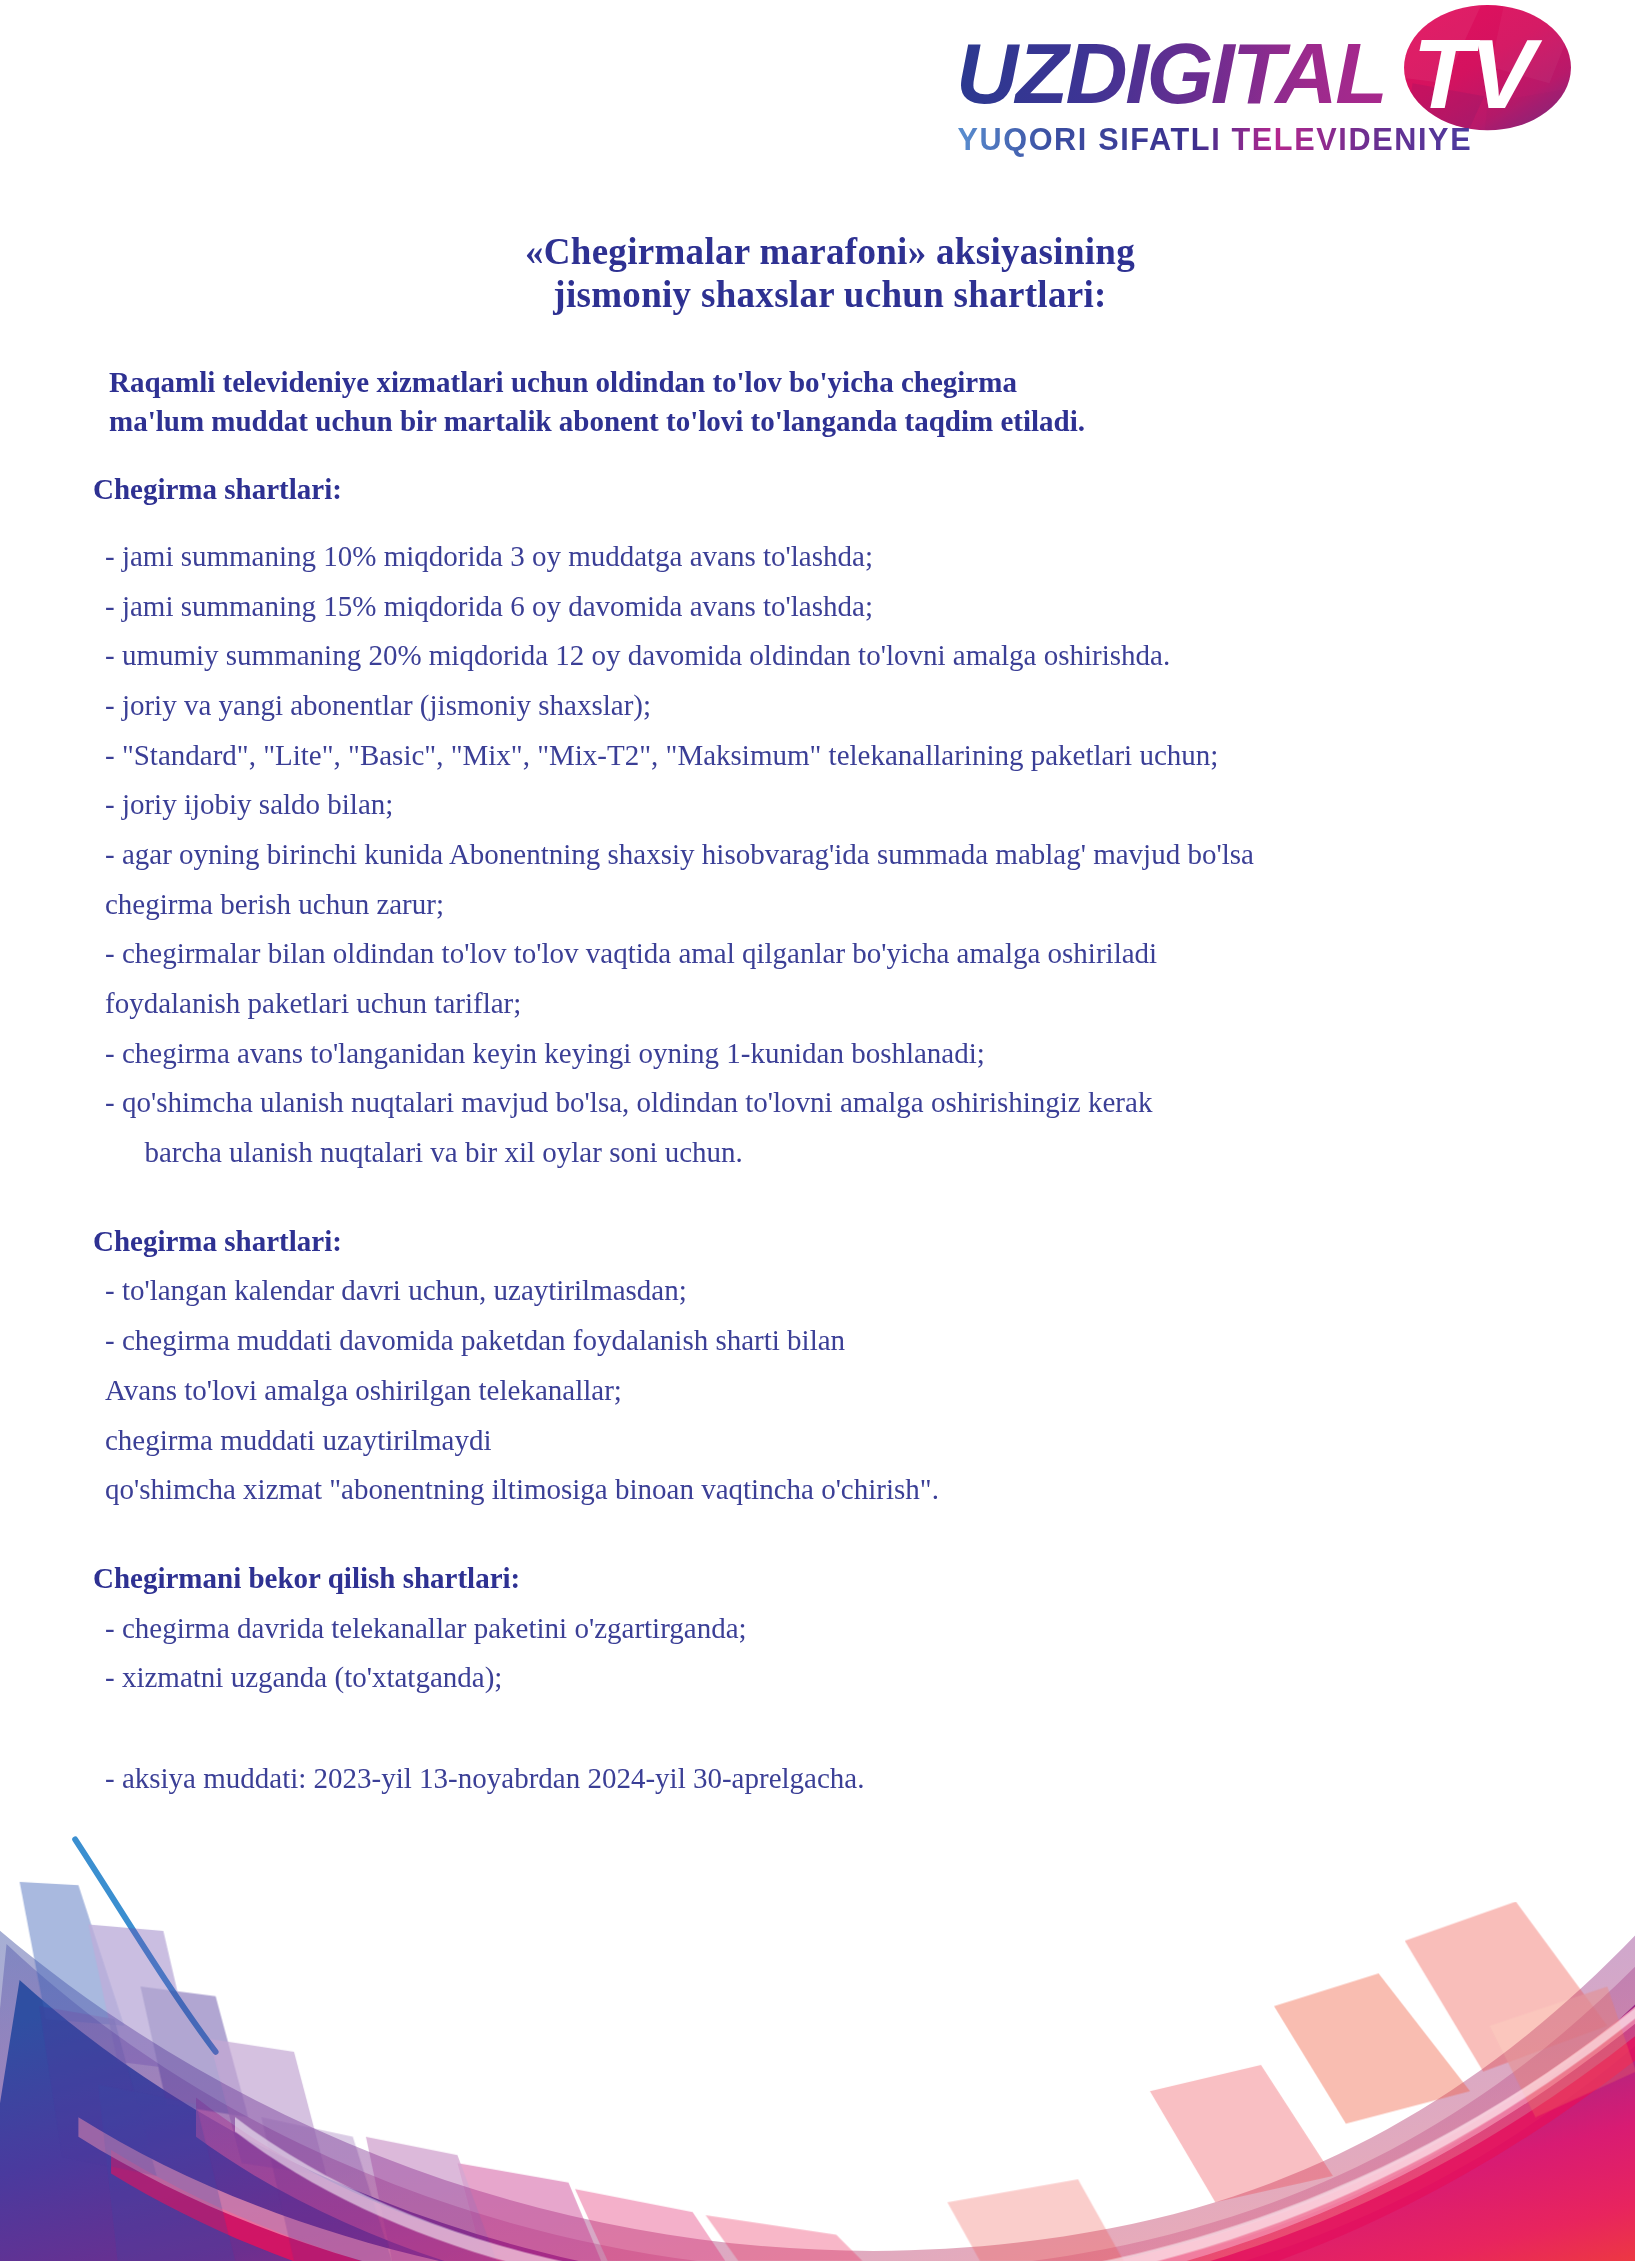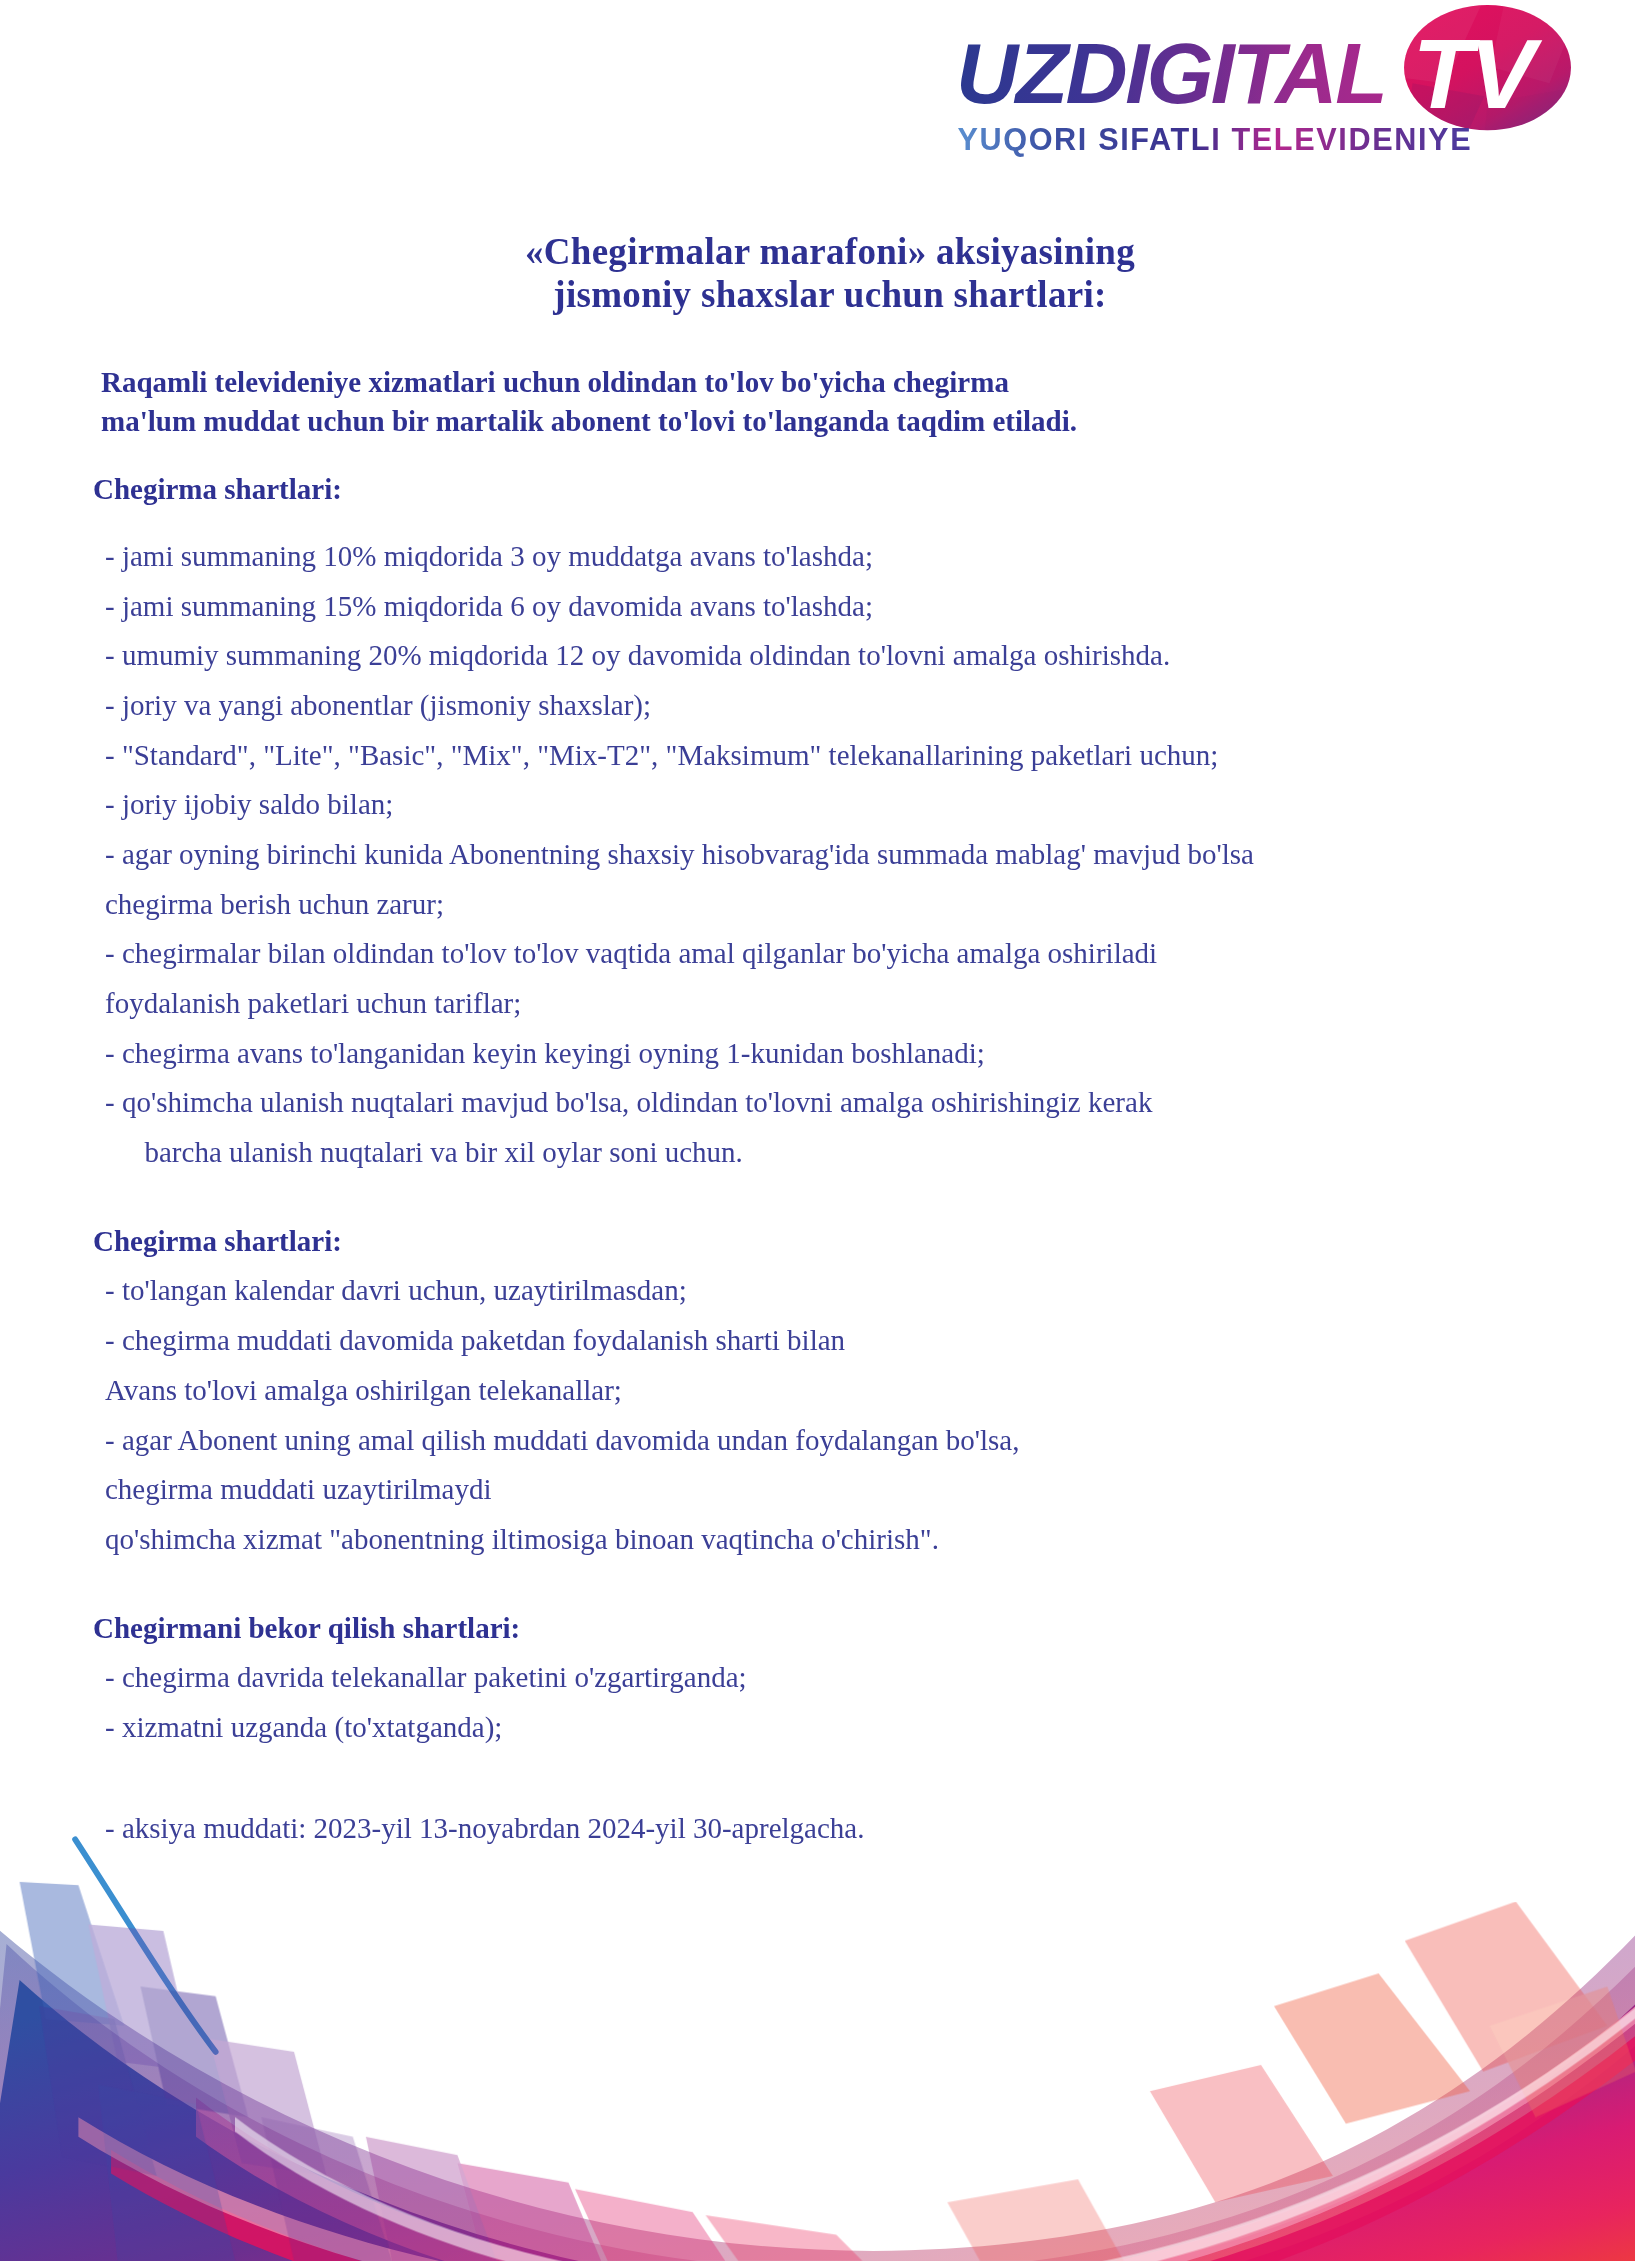--- a/index.html
+++ b/index.html
@@ -38,21 +38,21 @@
   .content{
     position:absolute;left:93px;top:363px;
     width:1457px;
     color:#3b3f96;
   }
   .lead{
     font-weight:bold;
     font-size:29px;
     line-height:1.33;
     color:#2e3192;
-    margin:0 0 0 8px;
+    margin:0 0 0 16px;
   }
   .lead .tline{display:block;}
 
   .sec-head{
     font-weight:bold;
     font-size:29px;
     line-height:1.3;
     color:#2e3192;
     margin:0;
   }
@@ -160,21 +160,20 @@
     <p class="body-line">- chegirma avans to'langanidan keyin keyingi oyning 1-kunidan boshlanadi;</p>
     <p class="body-line">- qo'shimcha ulanish nuqtalari mavjud bo'lsa, oldindan to'lovni amalga oshirishingiz kerak</p>
     <p class="body-line indent">  barcha ulanish nuqtalari va bir xil oylar soni uchun.</p>
 
     <div class="gap-lg"></div>
 
     <h2 class="sec-head">Chegirma shartlari:</h2>
     <p class="body-line">- to'langan kalendar davri uchun, uzaytirilmasdan;</p>
     <p class="body-line">- chegirma muddati davomida paketdan foydalanish sharti bilan</p>
     <p class="body-line">Avans to'lovi amalga oshirilgan telekanallar;</p>
-    <p class="body-line">- agar Abonent uning amal qilish muddati davomida undan foydalangan bo'lsa,</p>
     <p class="body-line">chegirma muddati uzaytirilmaydi</p>
     <p class="body-line">qo'shimcha xizmat "abonentning iltimosiga binoan vaqtincha o'chirish".</p>
 
     <div class="gap-lg"></div>
 
     <h2 class="sec-head">Chegirmani bekor qilish shartlari:</h2>
     <p class="body-line">- chegirma davrida telekanallar paketini o'zgartirganda;</p>
     <p class="body-line">- xizmatni uzganda (to'xtatganda);</p>
 
     <div class="gap-lg"></div>

